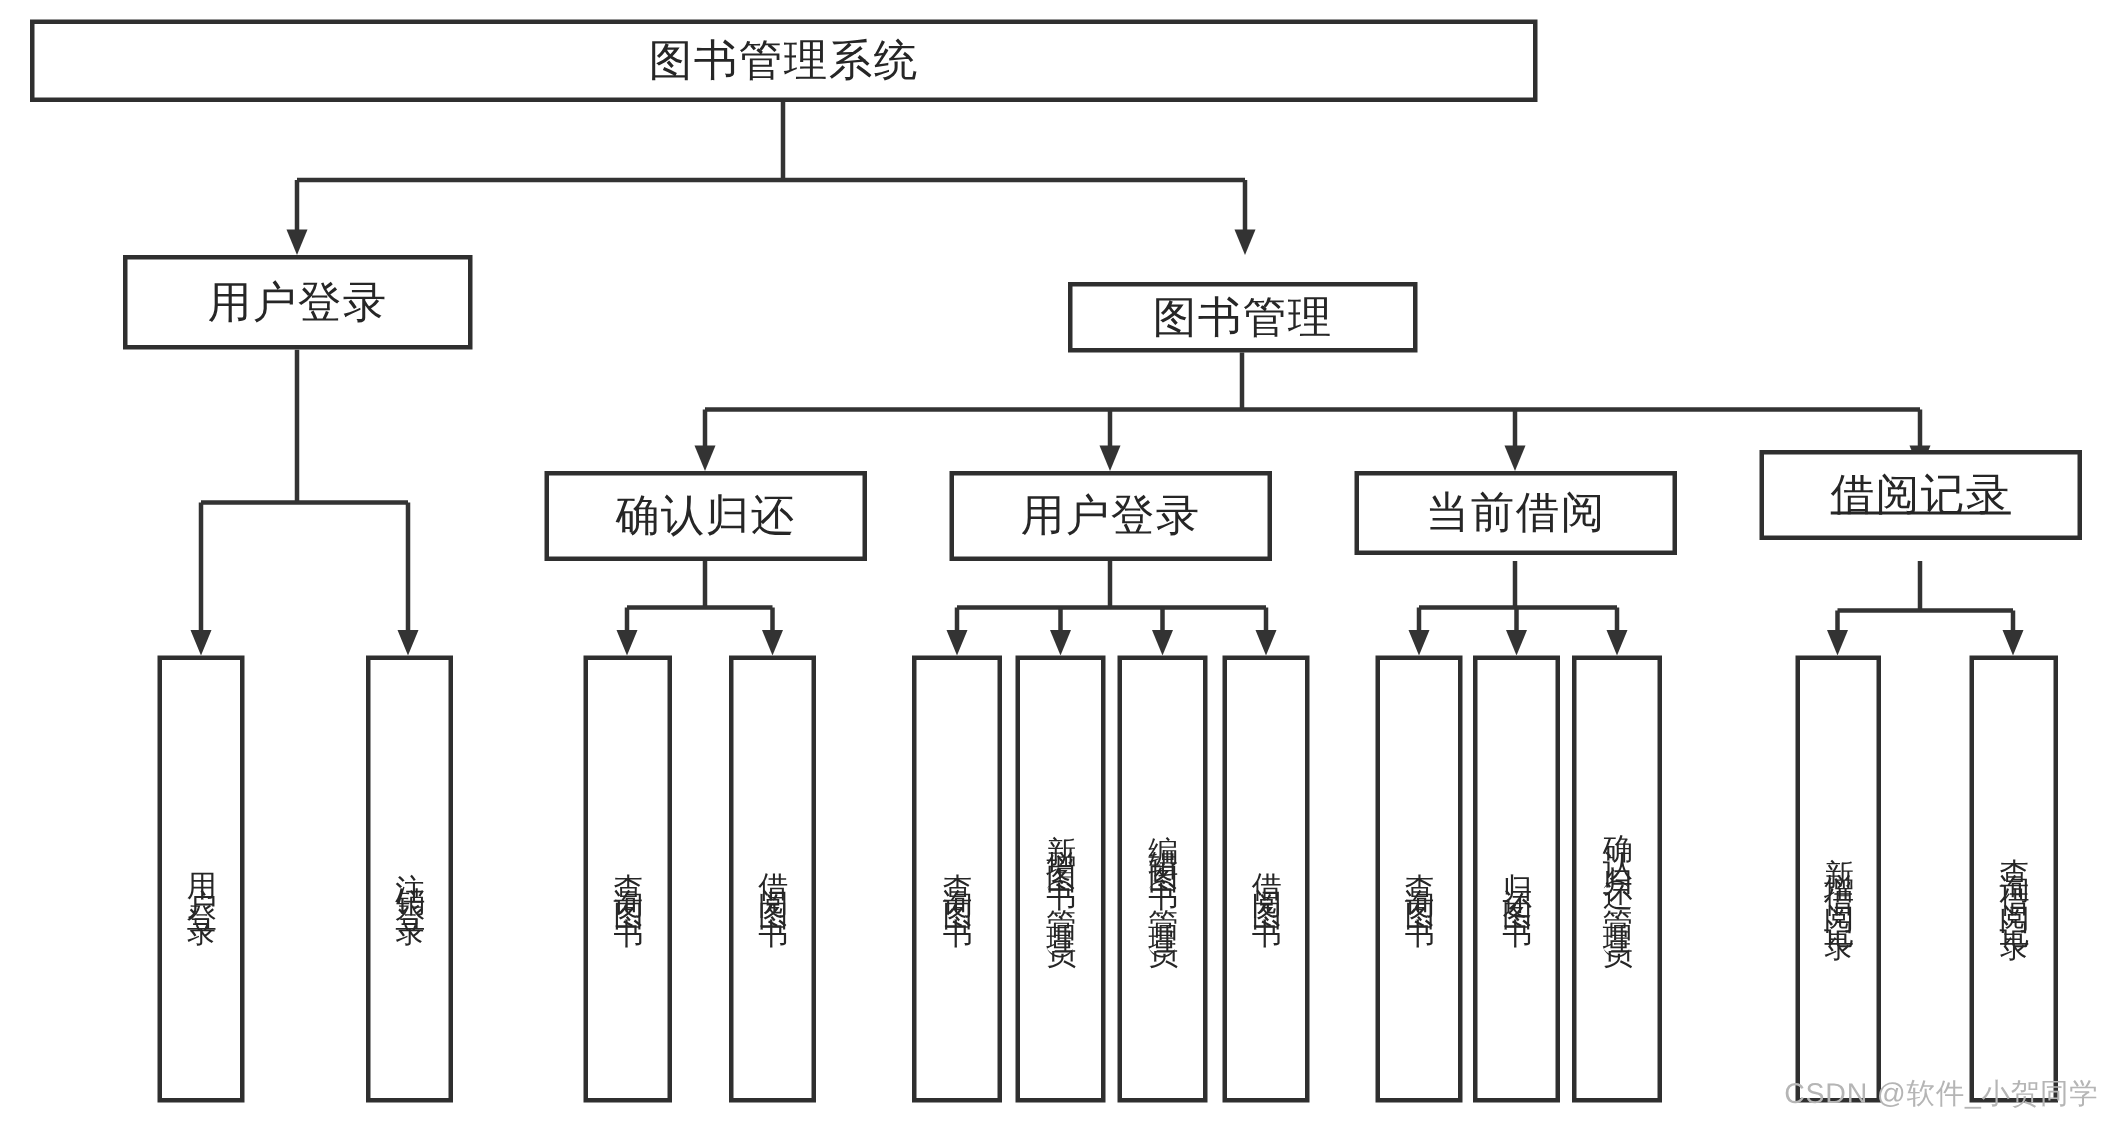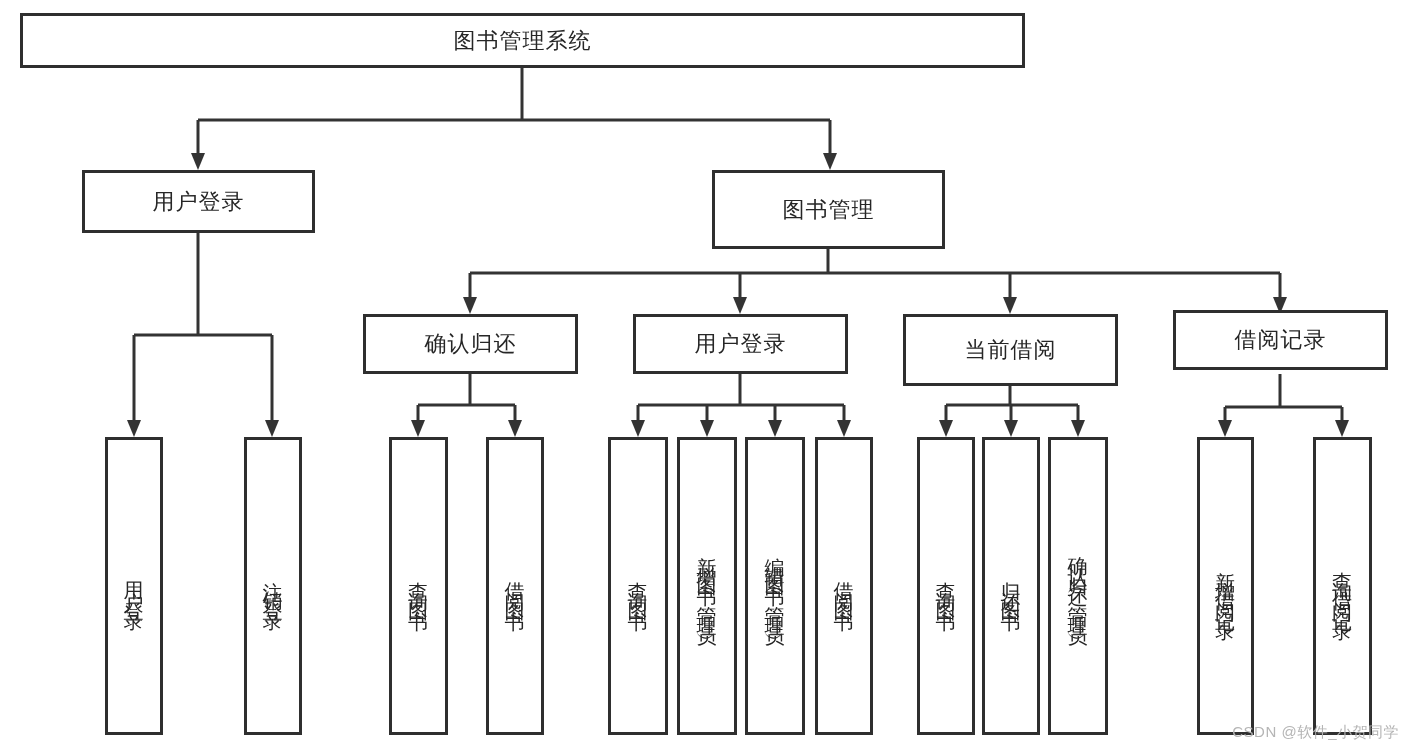--- a/index.html
+++ b/index.html
@@ -36,39 +36,39 @@
     position: absolute;
     box-sizing: border-box;
     border: 3px solid var(--box_border, #2f2f2f);
     background: #ffffff;
     display: flex;
     align-items: center;
     justify-content: center;
     color: var(--text, #262626);
   }
   .node.h {
-    font-size: 22px;
+    font-size: 29px;
     letter-spacing: 1px;
     white-space: nowrap;
   }
   .node.v {
     font-size: 20px;
   }
   .node.v .vtext {
     writing-mode: vertical-rl;
     text-orientation: mixed;
     letter-spacing: 10px;
     line-height: 1;
     white-space: nowrap;
   }
   .watermark {
     position: absolute;
     right: 6px;
     bottom: 5px;
-    font-size: 15px;
+    font-size: 19px;
     color: var(--watermark, #b5b5b5);
     letter-spacing: 0.5px;
     white-space: nowrap;
     z-index: 10;
   }
 </style>
 </head>
 <body>
 
 <div class="stage">
@@ -146,26 +146,26 @@
       <path class="cline" d="M1225 407 V423"></path>
       <path class="cline" d="M1342 407 V423"></path>
       <polygon class="carrow" points="1218,420 1232,420 1225,437"></polygon>
       <polygon class="carrow" points="1335,420 1349,420 1342,437"></polygon>
     </g>
   </svg>
 
   <div class="node h" style="left:20px; top:13px; width:1005px; height:55px;">图书管理系统</div>
 
   <div class="node h" style="left:82px; top:170px; width:233px; height:63px;">用户登录</div>
-  <div class="node h" style="left:712px; top:170px; width:233px; height:79px;">图书管理</div>
+  <div class="node h" style="left:712px; top:188px; width:233px; height:47px;">图书管理</div>
 
   <div class="node h" style="left:363px; top:314px; width:215px; height:60px;">确认归还</div>
   <div class="node h" style="left:633px; top:314px; width:215px; height:60px;">用户登录</div>
-  <div class="node h" style="left:903px; top:314px; width:215px; height:72px;">当前借阅</div>
-  <div class="node h" style="left:1173px; top:310px; width:215px; height:60px;">借阅记录</div>
+  <div class="node h" style="left:903px; top:314px; width:215px; height:56px;">当前借阅</div>
+  <div class="node h" style="left:1173px; top:300px; width:215px; height:60px;text-decoration:underline;">借阅记录</div>
 
   <div class="node v" style="left:105px; top:437px; width:58px; height:298px;">
     <span class="vtext">用户登录</span>
   </div>
   <div class="node v" style="left:244px; top:437px; width:58px; height:298px;">
     <span class="vtext">注销登录</span>
   </div>
 
   <div class="node v" style="left:389px; top:437px; width:59px; height:298px;">
     <span class="vtext">查询图书</span>

